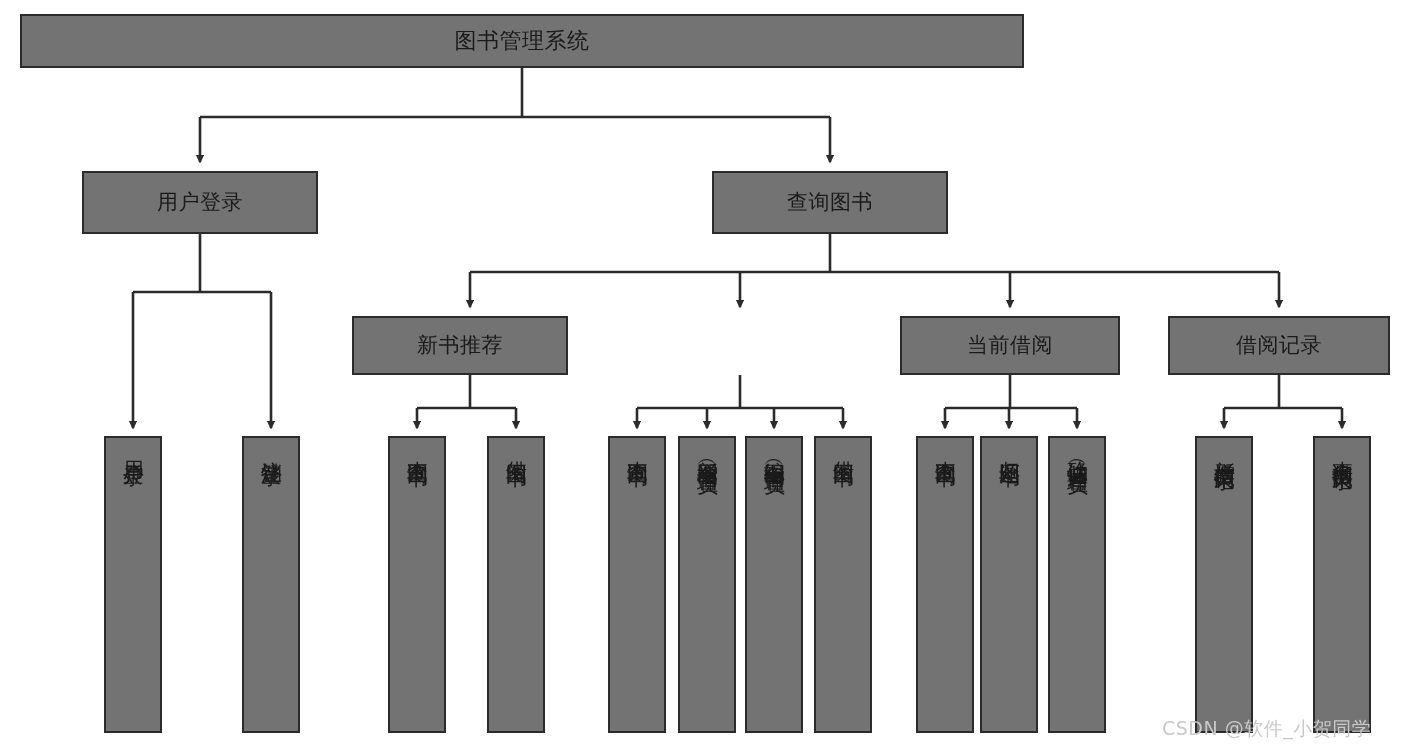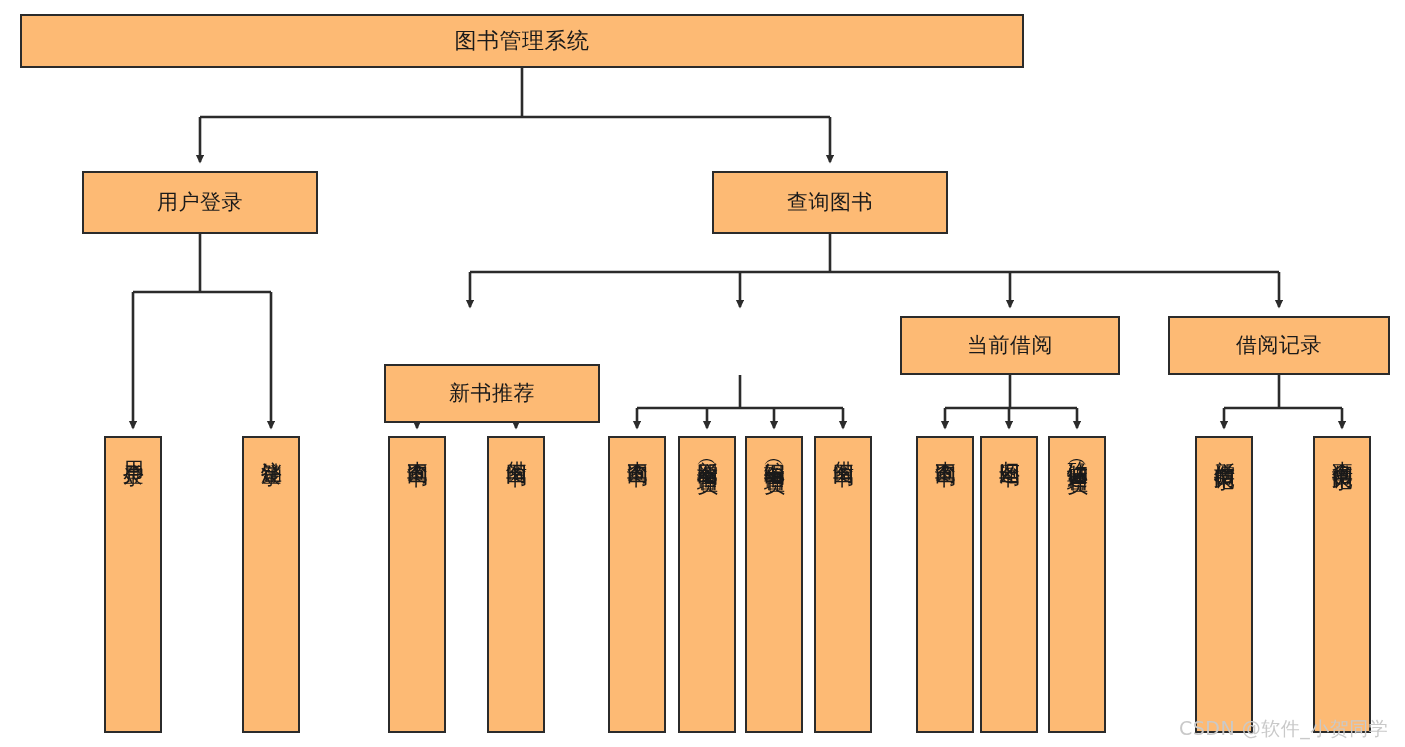--- a/index.html
+++ b/index.html
@@ -21,21 +21,21 @@
     position: absolute;
     top: 0;
     left: 0;
     width: 1405px;
     height: 747px;
     pointer-events: none;
   }
   .node {
     position: absolute;
     box-sizing: border-box;
-    background: #fdba74;
+    background: #737373;
     border: 2px solid #2b2b2b;
     display: flex;
     align-items: center;
     justify-content: center;
     overflow: hidden;
   }
   .node .label {
     color: #1a1a1a;
     text-align: center;
     line-height: 1.18;
@@ -131,21 +131,21 @@
     <span class="label">图书管理系统</span>
   </div>
 
   <div class="node horizontal" style="left:82px; top:171px; width:236px; height:63px;">
     <span class="label">用户登录</span>
   </div>
   <div class="node horizontal" style="left:712px; top:171px; width:236px; height:63px;">
     <span class="label">查询图书</span>
   </div>
 
-  <div class="node horizontal" style="left:384px; top:316px; width:216px; height:59px;margin-top:48px;">
+  <div class="node horizontal" style="left:352px; top:316px; width:216px; height:59px;">
     <span class="label">新书推荐</span>
   </div>
   <div class="node horizontal" style="left:1168px; top:316px; width:222px; height:59px;">
     <span class="label">借阅记录</span>
   </div>
   <div class="node horizontal" style="left:900px; top:316px; width:220px; height:59px;">
     <span class="label">当前借阅</span>
   </div>
 
   <div class="node vertical" style="left:104px; top:436px; width:58px; height:297px;">
@@ -185,15 +185,15 @@
     <span class="label">确认归还（管理员）</span>
   </div>
 
   <div class="node vertical" style="left:1195px; top:436px; width:58px; height:297px;">
     <span class="label">新增借阅记录</span>
   </div>
   <div class="node vertical" style="left:1313px; top:436px; width:58px; height:297px;">
     <span class="label">查询借阅记录</span>
   </div>
 
-  <div class="watermark" style="left:1162px; top:716px;margin-left:17px;">CSDN @软件_小贺同学</div>
+  <div class="watermark" style="left:1162px; top:716px;">CSDN @软件_小贺同学</div>
 
 </div>
 
 </body></html>

